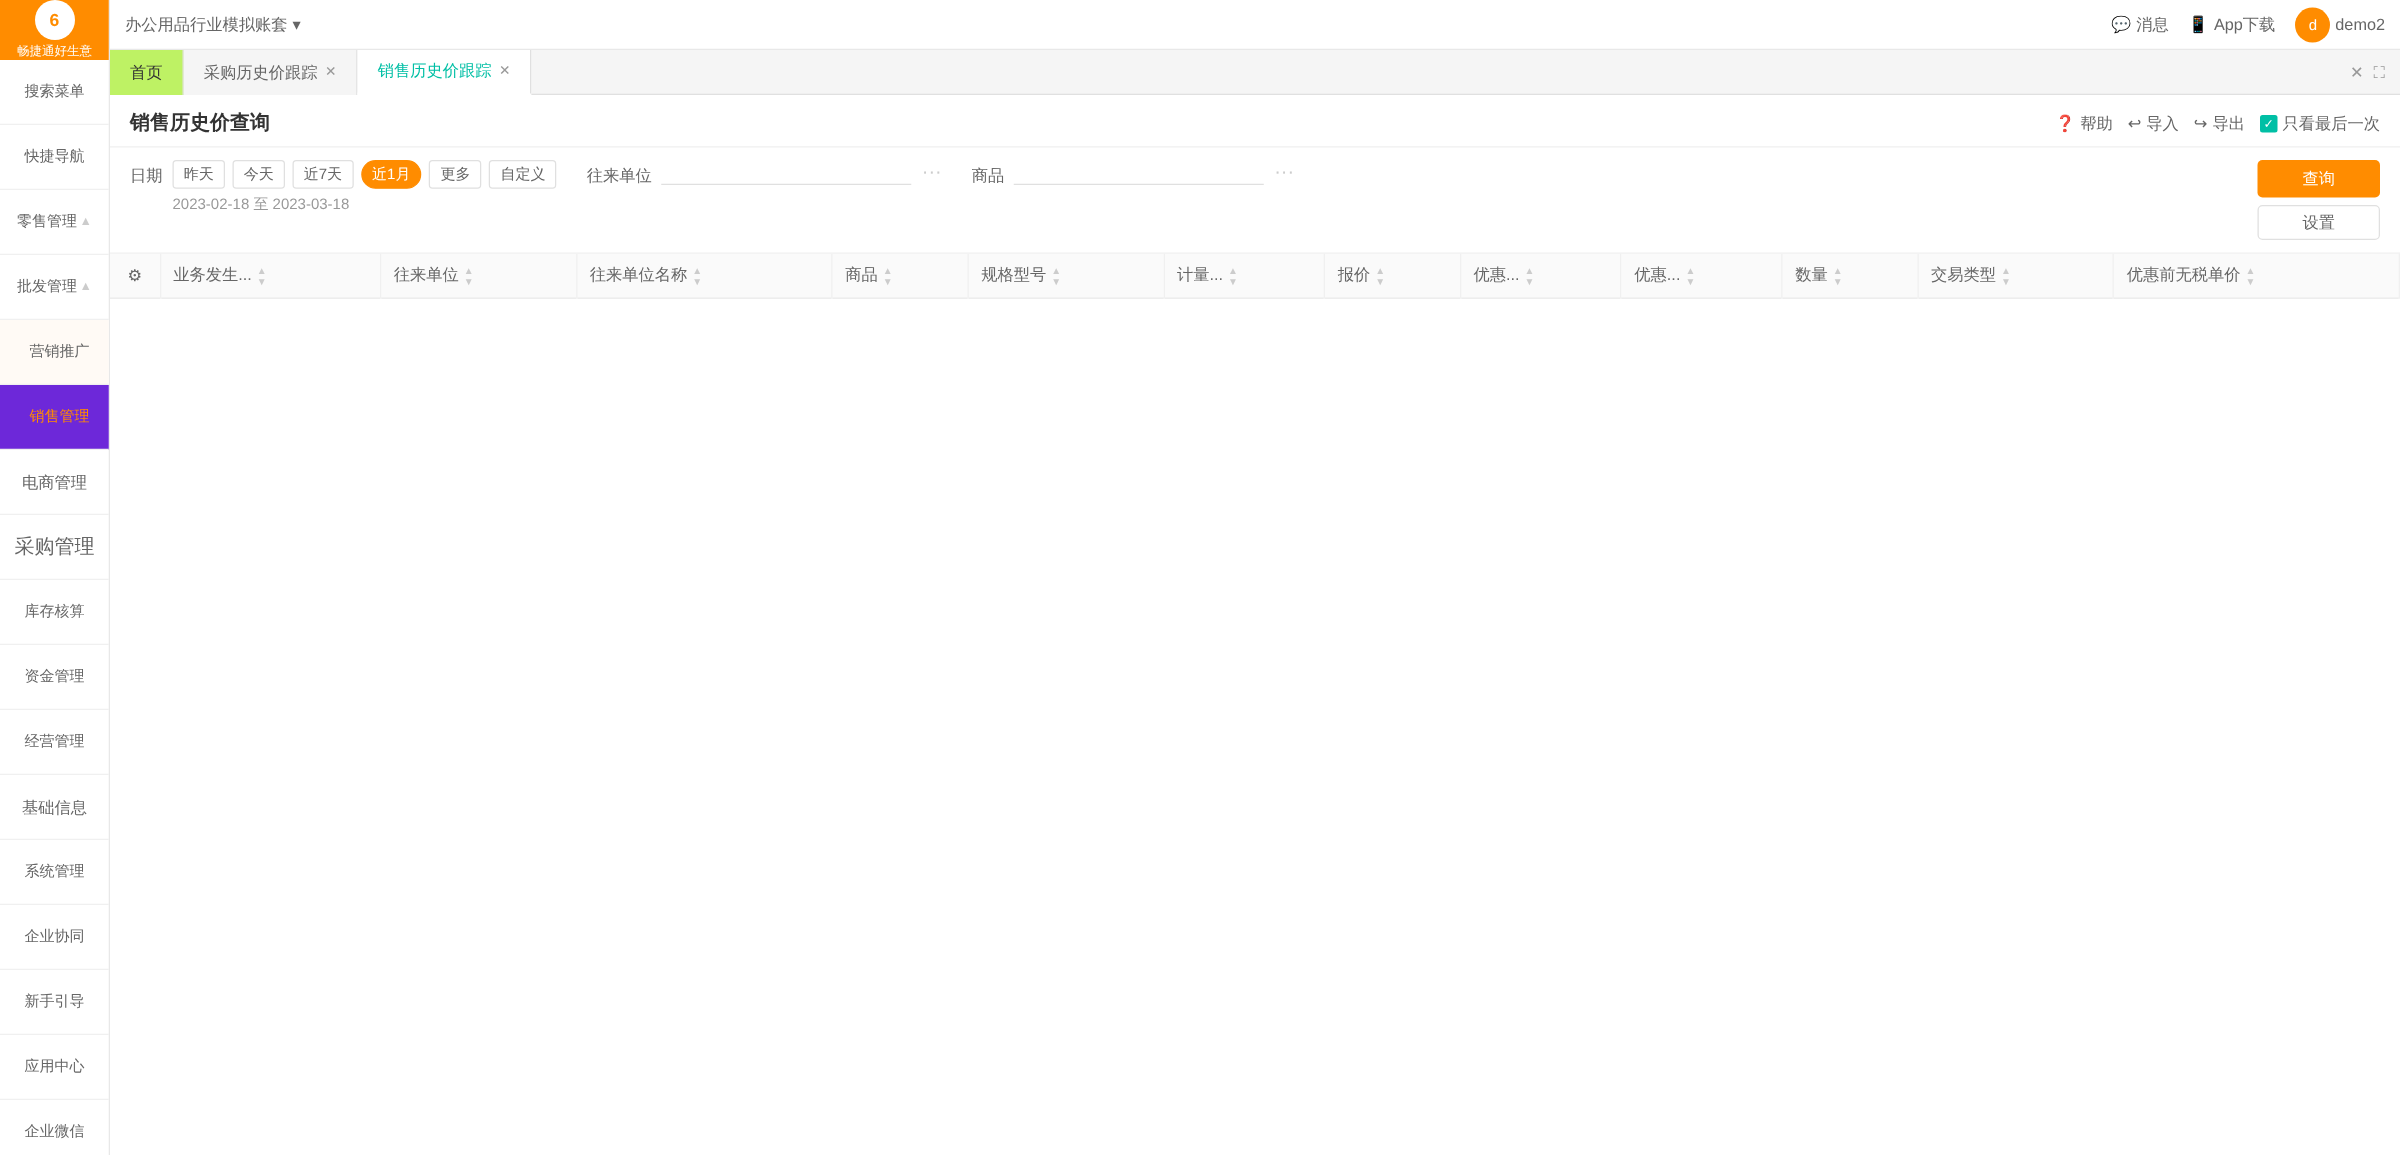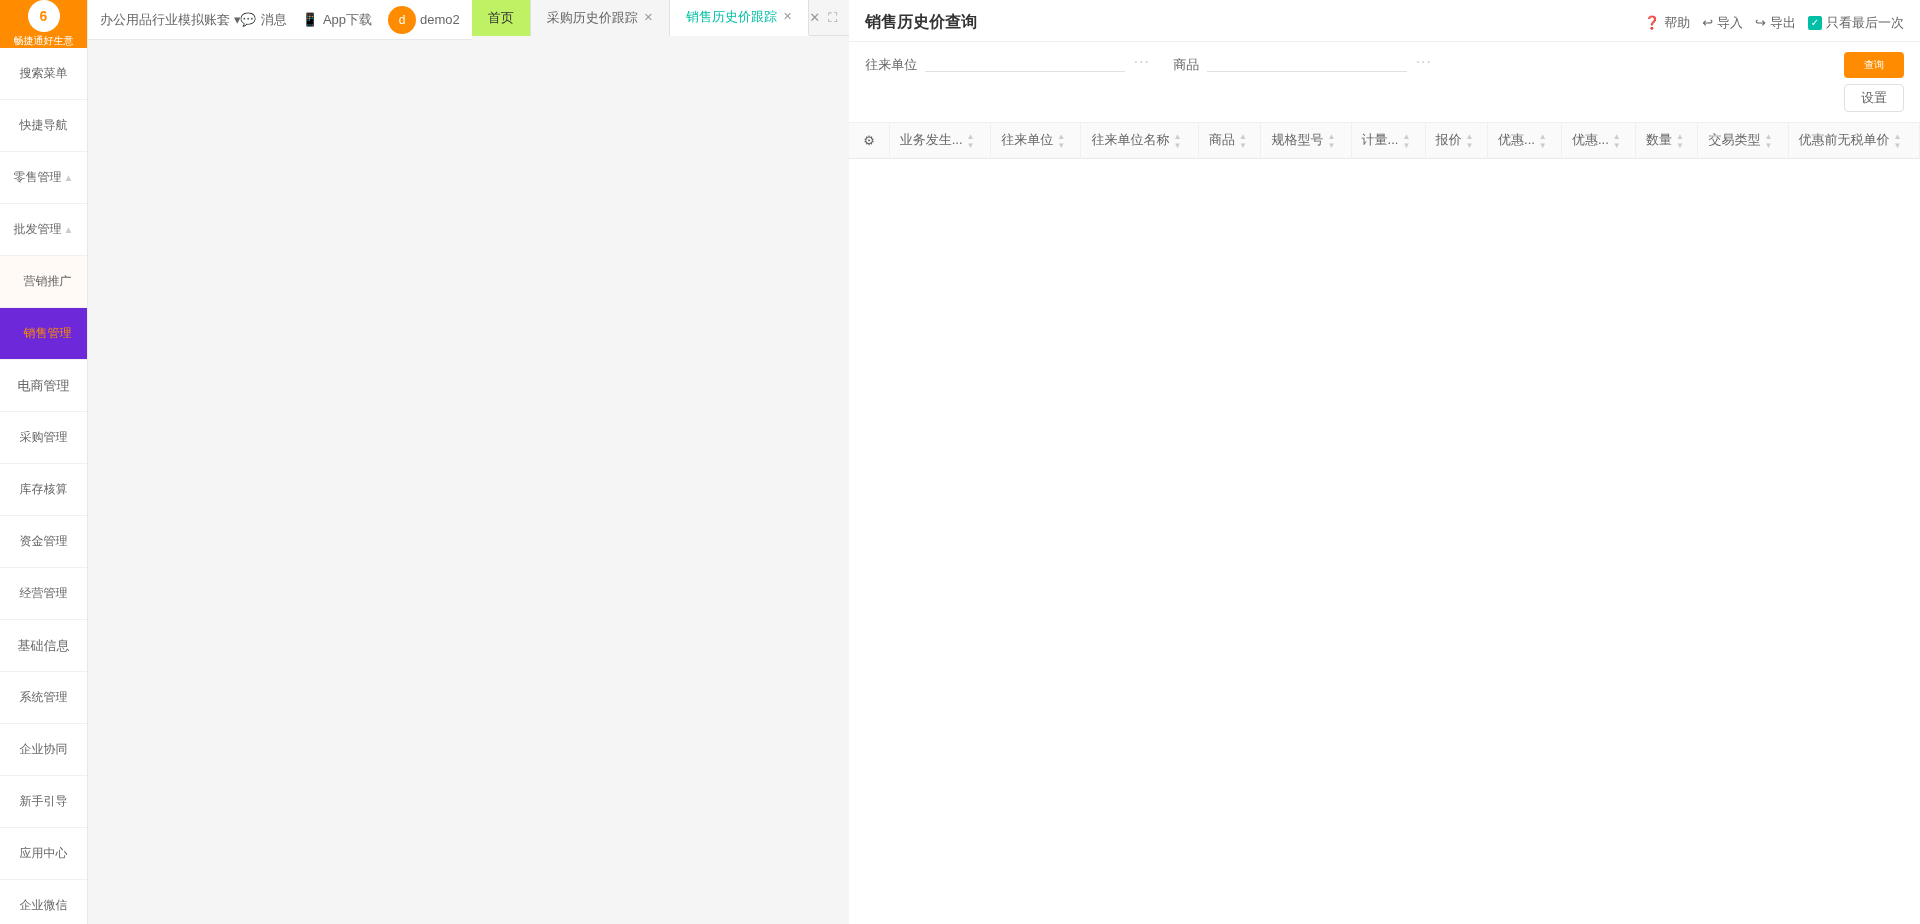--- a/index.html
+++ b/index.html
@@ -7,21 +7,21 @@
 
     
     .sidebar { width: 88px; background: #fff; border-right: 1px solid #e8e8e8; display: flex; flex-direction: column; height: 924px; flex-shrink: 0; }
     .sidebar-logo { height: 50px; background: #ff8c00; display: flex; align-items: center; justify-content: center; flex-direction: column; cursor: pointer; }
     .sidebar-logo-icon { width: 32px; height: 32px; background: #fff; border-radius: 50%; display: flex; align-items: center; justify-content: center; color: #ff8c00; font-weight: bold; font-size: 14px; }
     .sidebar-logo-text { color: #fff; font-size: 10px; margin-top: 2px; }
     .sidebar-item { height: 52px; display: flex; align-items: center; justify-content: center; cursor: pointer; color: #666; font-size: 12px; border-bottom: 1px solid #f0f0f0; flex-direction: column; gap: 2px; transition: background 0.2s; }
     .sidebar-item.active { color: #ff8c00; }
 
     
-    .main { flex: 1; display: flex; flex-direction: row; height: 924px; overflow: hidden; }
+    .main { flex: 1; display: flex; flex-direction: column; height: 924px; overflow: hidden; }
 
     
     .topbar { height: 40px; background: #fff; border-bottom: 1px solid #e8e8e8; display: flex; align-items: center; padding: 0 12px; justify-content: space-between; flex-shrink: 0; }
     .topbar-left { display: flex; align-items: center; gap: 8px; color: #666; font-size: 13px; }
     .topbar-dropdown { display: flex; align-items: center; gap: 4px; cursor: pointer; }
     .topbar-right { display: flex; align-items: center; gap: 16px; color: #666; font-size: 13px; }
     .topbar-right-item { display: flex; align-items: center; gap: 4px; cursor: pointer; }
     .topbar-avatar { width: 28px; height: 28px; background: #ff8c00; border-radius: 50%; display: flex; align-items: center; justify-content: center; color: #fff; font-size: 12px; }
 
     
@@ -47,21 +47,21 @@
     .filter-group { display: flex; align-items: flex-start; gap: 8px; }
     .filter-label { color: #666; font-size: 13px; padding-top: 4px; white-space: nowrap; }
     .date-filters { display: flex; flex-direction: column; gap: 4px; }
     .date-btns { display: flex; align-items: center; gap: 6px; }
     .date-btn { padding: 2px 8px; border: 1px solid #e0e0e0; border-radius: 3px; cursor: pointer; font-size: 12px; color: #666; background: #fff; }
     .date-btn.active { background: #ff8c00; color: #fff; border-color: #ff8c00; border-radius: 12px; }
     .date-range { font-size: 12px; color: #999; }
     .filter-input-group { display: flex; align-items: center; gap: 8px; }
     .filter-input { border: none; border-bottom: 1px solid #e0e0e0; outline: none; width: 200px; font-size: 13px; color: #333; padding: 2px 4px; background: transparent; }
     .filter-dots { color: #ccc; font-size: 16px; cursor: pointer; }
-    .query-btn { padding: 6px 20px; background: #ff8c00; color: #fff; border: none; border-radius: 4px; cursor: pointer; font-size: 10px; }
+    .query-btn { padding: 6px 36px; background: #ff8c00; color: #fff; border: none; border-radius: 4px; cursor: pointer; font-size: 13px; }
     .settings-btn { padding: 4px 12px; background: #fff; color: #666; border: 1px solid #e0e0e0; border-radius: 4px; cursor: pointer; font-size: 13px; }
 
     
     .table-container { flex: 1; overflow: auto; }
     table { width: 100%; border-collapse: collapse; font-size: 13px; }
     thead tr { background: #fafafa; border-bottom: 1px solid #e8e8e8; }
     th { padding: 8px 10px; text-align: left; color: #666; font-weight: normal; white-space: nowrap; border-right: 1px solid #f0f0f0; user-select: none; cursor: pointer; }
     .th-gear { width: 40px; text-align: center; }
     th .sort-icons { display: inline-flex; flex-direction: column; margin-left: 4px; font-size: 8px; color: #ccc; vertical-align: middle; }
 
@@ -108,21 +108,21 @@
       <div class="sidebar-item" style="padding-left: 8px; background: rgb(255, 250, 245); font-size: 11px;">
         <span style="font-size: 12px;">营销推广</span>
       </div>
       <div class="sidebar-item active" style="padding-left: 8px; background: #6d28d9; font-size: 11px;">
         <span style="font-size: 12px;">销售管理</span>
       </div>
       <div class="sidebar-item">
         <span style="font-size: 13px;">电商管理</span>
       </div>
       <div class="sidebar-item">
-        <span style="font-size: 12px; font-family: Liberation Mono, monospace;">采购管理</span>
+        <span style="font-size: 16px; font-family: Liberation Mono, monospace;">采购管理</span>
       </div>
       <div class="sidebar-item">
         <span style="font-size: 12px;">库存核算</span>
       </div>
       <div class="sidebar-item">
         <span style="font-size: 12px;">资金管理</span>
       </div>
       <div class="sidebar-item">
         <span style="font-size: 12px;">经营管理</span>
       </div>
@@ -213,20 +213,34 @@
           <span>导出</span>
         </div>
         <div class="checkbox-label">
           <div class="checkbox-checked">✓</div>
           <span>只看最后一次</span>
         </div>
       </div>
     </div>
 
     <div class="filter-area">
+      <div class="filter-group">
+        <span class="filter-label">日期</span>
+        <div class="date-filters">
+          <div class="date-btns" id="date-btns">
+              <button class="date-btn">昨天</button>
+              <button class="date-btn">今天</button>
+              <button class="date-btn">近7天</button>
+              <button class="date-btn active">近1月</button>
+              <button class="date-btn">更多</button>
+              <button class="date-btn">自定义</button>
+            </div>
+          <div class="date-range">2023-02-18 至 2023-03-18</div>
+        </div>
+      </div>
 
       <div class="filter-group">
         <span class="filter-label">往来单位</span>
         <div class="filter-input-group">
           <input class="filter-input" type="text" value="" style="">
           <span class="filter-dots">···</span>
         </div>
       </div>
 
       <div class="filter-group">

